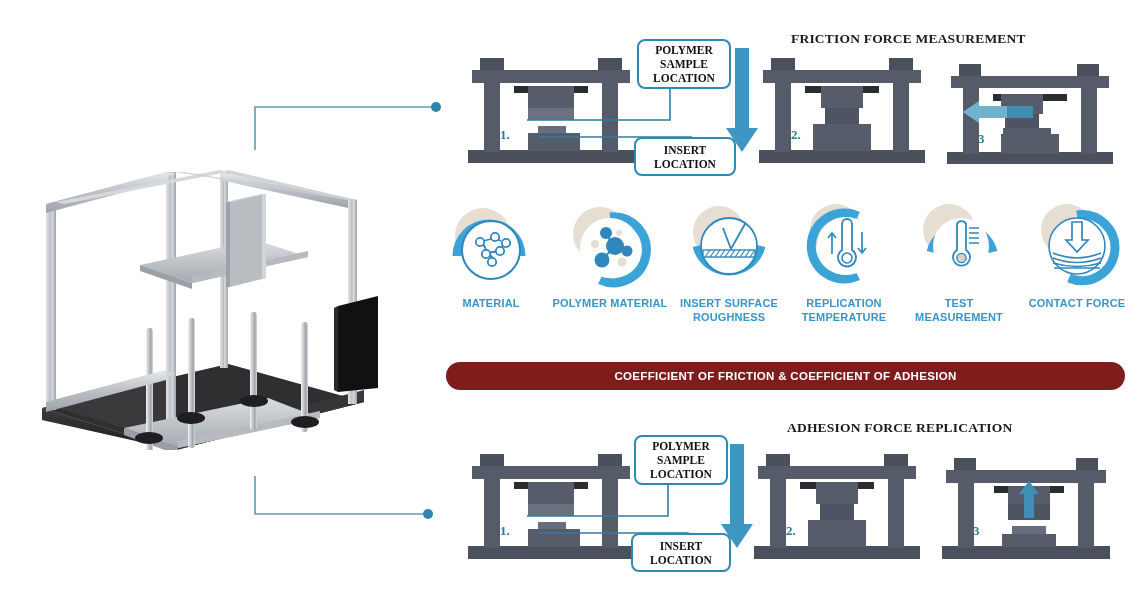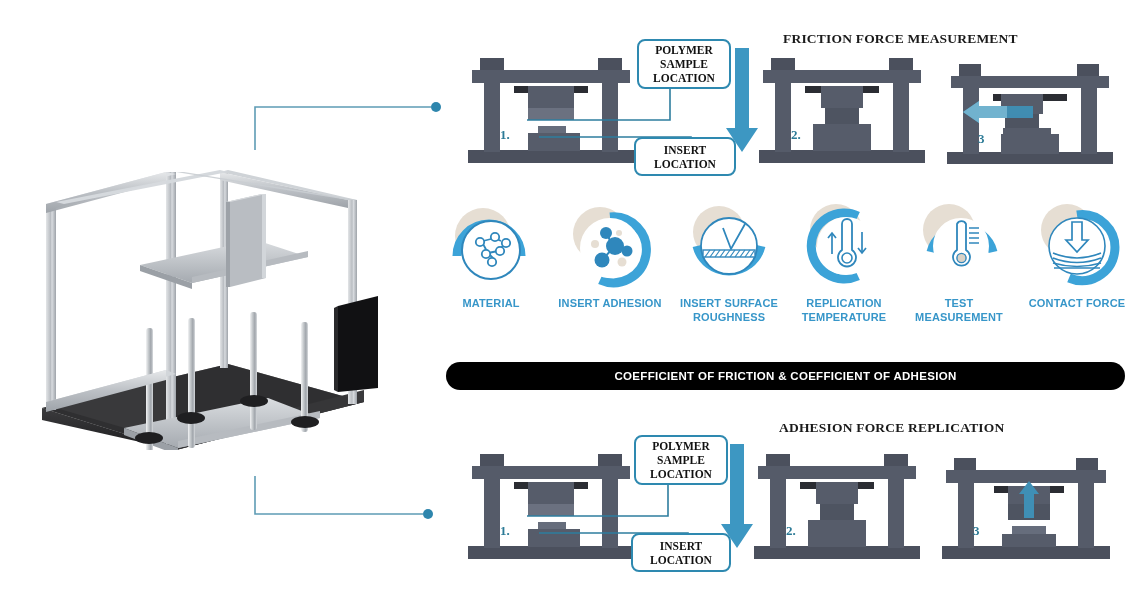--- a/index.html
+++ b/index.html
@@ -14,20 +14,21 @@
 
   
   .leader{position:absolute;}
   .leader svg{display:block;overflow:visible;}
 
   
   .sect-title{
     position:absolute;font-family:"Liberation Serif",serif;
     font-weight:bold;font-size:13.5px;color:#1a1a1a;letter-spacing:.2px;
     white-space:nowrap;
+    margin-left:8px;
   }
   #friction-title{left:783px;top:31px;}
   #adhesion-title{left:779px;top:420px;}
 
   
   .press{position:absolute;}
   .press svg{display:block;}
 
   .step-num{
     position:absolute;font-family:"Liberation Serif",serif;font-weight:bold;
@@ -53,21 +54,21 @@
   .param .icon-wrap{position:relative;width:96px;height:92px;margin:0 auto;}
   .param .icon-wrap svg{display:block;position:absolute;left:0;top:0;}
   .param .plabel{
     margin-top:5px;font-size:11px;font-weight:bold;color:#3796c9;
     line-height:13.5px;letter-spacing:.15px;
   }
 
   
   #coef-banner{
     position:absolute;left:446px;top:362px;width:679px;height:28px;
-    background:#000000;border-radius:14px;
+    background:#7f1d1d;border-radius:14px;
     display:flex;align-items:center;justify-content:center;
     color:#ffffff;font-size:11.5px;font-weight:bold;letter-spacing:.3px;
   }
 </style>
 </head>
 <body>
 
 <div class="stage">
 
   <div id="machine-photo">
@@ -316,21 +317,21 @@
           </g>
           <circle cx="44" cy="33" r="6" fill="#2f87bc"></circle>
           <circle cx="53" cy="46" r="9" fill="#2f87bc"></circle>
           <circle cx="65" cy="51" r="5.5" fill="#2f87bc"></circle>
           <circle cx="40" cy="60" r="7.5" fill="#2f87bc"></circle>
           <circle cx="33" cy="44" r="4" fill="#e6ded3"></circle>
           <circle cx="60" cy="62" r="4.5" fill="#e6ded3"></circle>
           <circle cx="57" cy="33" r="3" fill="#e6ded3"></circle>
         </svg>
       </div>
-      <div class="plabel">INSERT ADHESION</div>
+      <div class="plabel">POLYMER MATERIAL</div>
     </div>
 
     <div class="param" style="left:230px;top:0;">
       <div class="icon-wrap">
         <svg width="96" height="92" viewBox="0 0 96 92">
           <circle cx="38" cy="32" r="26" fill="#e6ded3"></circle>
           <path d="M16,46 A33,33 0 0 0 80,46" fill="none" stroke="#3ca3d8" stroke-width="9"></path>
           <circle cx="48" cy="46" r="28" fill="#ffffff" stroke="#2f87bc" stroke-width="1.8"></circle>
 
           <rect x="22" y="50" width="52" height="7" fill="#ffffff" stroke="#2f87bc" stroke-width="1.4"></rect>

